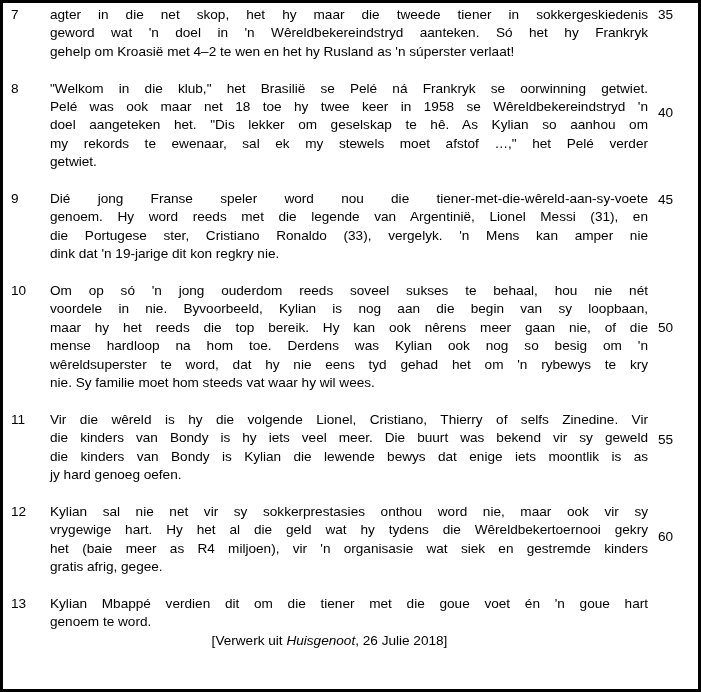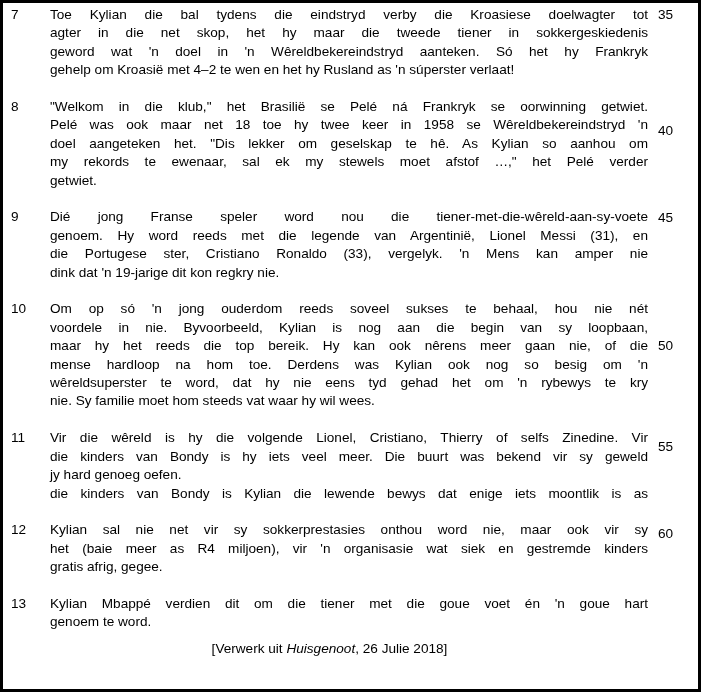--- a/index.html
+++ b/index.html
@@ -17,21 +17,21 @@
     font-size: 13.6px;
     line-height: 18.4px;
     padding: 3px 0 0 8px;
     overflow: hidden;
   }
   .para {
     display: flex;
     align-items: flex-start;
     margin-bottom: 18.4px;
   }
-  .para:last-of-type { margin-bottom: 8px; }
+  .para:last-of-type { margin-bottom: 0; }
   .num-col {
     flex: 0 0 39px;
     width: 39px;
   }
   .text-col {
     flex: 0 0 598px;
     width: 598px;
   }
   .line {
     text-align: justify;
@@ -54,21 +54,20 @@
   .attribution .src { font-style: italic; }
 </style>
 </head>
 <body>
 
 <div class="page">
   <div id="paragraph-list">
   <div class="para">
     <div class="num-col">7</div>
     <div class="text-col">
-          <div class="line">Toe Kylian die bal tydens die eindstryd verby die Kroasiese doelwagter tot</div>
           <div class="line">agter in die net skop, het hy maar die tweede tiener in sokkergeskiedenis</div>
           <div class="line">geword wat 'n doel in 'n Wêreldbekereindstryd aanteken. Só het hy Frankryk</div>
           <div class="line last">gehelp om Kroasië met 4–2 te wen en het hy Rusland as 'n súperster verlaat!</div>
         </div>
     <div class="marker-col">
           <span class="marker" style="margin-top: 0px;">35</span>
         </div>
   </div>
 
   <div class="para">
@@ -111,37 +110,38 @@
     <div class="marker-col">
           <span class="marker" style="margin-top: 36.8px;">50</span>
         </div>
   </div>
 
   <div class="para">
     <div class="num-col">11</div>
     <div class="text-col">
           <div class="line">Vir die wêreld is hy die volgende Lionel, Cristiano, Thierry of selfs Zinedine. Vir</div>
           <div class="line">die kinders van Bondy is hy iets veel meer. Die buurt was bekend vir sy geweld</div>
+          <div class="line">die kinders van Bondy is Kylian die lewende bewys dat enige iets moontlik is as</div>
           <div class="line last">jy hard genoeg oefen.</div>
-          <div class="line">die kinders van Bondy is Kylian die lewende bewys dat enige iets moontlik is as</div>
         </div>
     <div class="marker-col">
-          <span class="marker" style="margin-top: 9px;">55</span>
+          <span class="marker" style="margin-top: 20px;">55</span>
         </div>
   </div>
 
   <div class="para">
     <div class="num-col">12</div>
     <div class="text-col">
           <div class="line">Kylian sal nie net vir sy sokkerprestasies onthou word nie, maar ook vir sy</div>
+          <div class="line">vrygewige hart. Hy het al die geld wat hy tydens die Wêreldbekertoernooi gekry</div>
           <div class="line">het (baie meer as R4 miljoen), vir 'n organisasie wat siek en gestremde kinders</div>
           <div class="line last">gratis afrig, gegee.</div>
         </div>
     <div class="marker-col">
-          <span class="marker" style="margin-top: 4px;">60</span>
+          <span class="marker" style="margin-top: 25px;">60</span>
         </div>
   </div>
 
   <div class="para">
     <div class="num-col">13</div>
     <div class="text-col">
           <div class="line">Kylian Mbappé verdien dit om die tiener met die goue voet én 'n goue hart</div>
           <div class="line last">genoem te word.</div>
         </div>
     <div class="marker-col"></div>

